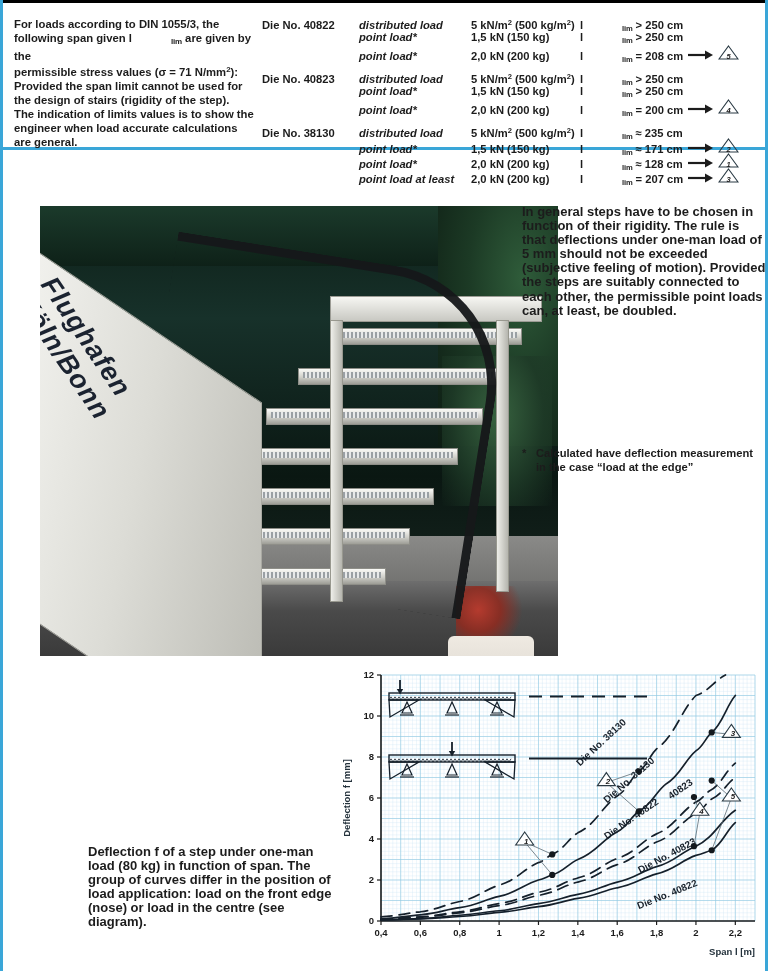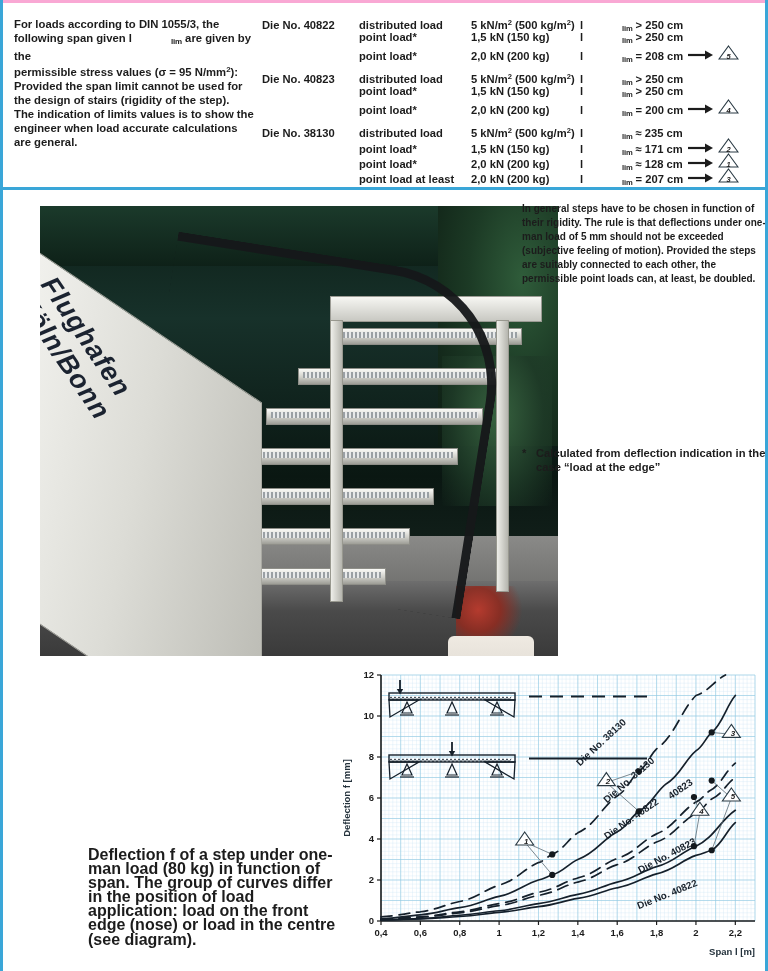--- a/index.html
+++ b/index.html
@@ -13,40 +13,40 @@
   }
   .page-frame{
     position:absolute;left:0;top:0;width:768px;height:971px;
     border-left:3px solid #3aa6d8;
     border-right:3px solid #3aa6d8;
     box-sizing:border-box;
     pointer-events:none;
   }
   
   .spec-panel{
-    position:absolute;left:0;top:0;width:768px;height:190px;
+    position:absolute;left:0;top:0;width:768px;height:150px;
     box-sizing:border-box;
-    border-top:3px solid #f9a8d4;
+    border-top:3px solid #000000;
     border-bottom:3px solid #3aa6d8;
     background:#fff;
   }
   .intro-text{
     position:absolute;left:14px;top:14px;width:250px;
     font-size:11.3px;line-height:14.0px;font-weight:600;color:#1c1c1c;
   }
   .intro-text .sub{font-size:8px;vertical-align:-2px;}
   .intro-text .sup{font-size:8px;vertical-align:4px;}
   .spec-table{
     position:absolute;left:262px;top:12px;width:498px;
     font-size:11.2px;line-height:15.0px;font-weight:600;color:#1c1c1c;
   }
   .spec-group{display:block;margin-bottom:9px;}
   .spec-row{display:flex;align-items:baseline;height:15px;white-space:nowrap;}
   .c-die{width:97px;flex:0 0 97px;}
-  .c-load{width:112px;flex:0 0 112px;}
+  .c-load{width:112px;flex:0 0 112px;font-style:italic;}
   .c-val{width:109px;flex:0 0 109px;}
   .c-lim{width:104px;flex:0 0 104px;}
   .c-arrow{width:34px;flex:0 0 34px;text-align:center;font-size:13px;}
   .c-mark{width:30px;flex:0 0 30px;}
   .sub{font-size:7.6px;vertical-align:-2px;letter-spacing:-0.2px;padding-left:39px;}
   .sup{font-size:7.6px;vertical-align:4px;}
   .tri-badge{
     display:inline-block;position:relative;width:21px;height:15px;
   }
   .tri-badge svg{position:absolute;left:0;top:0;}
@@ -135,53 +135,53 @@
   .leg{
     position:absolute;width:11px;
     background:linear-gradient(90deg,#eeeee9,#b5b5ae);
     border:1px solid #98988f;
   }
   
   .right-col{
     position:absolute;left:522px;top:192px;width:244px;
   }
   .rc-para{
-    font-size:10px;line-height:14.1px;font-weight:600;color:#1c1c1c;
+    font-size:13px;line-height:14.1px;font-weight:600;color:#1c1c1c;
     margin-bottom:13px;
   }
   .footnote{
     position:absolute;left:522px;top:446px;width:244px;
     font-size:11.2px;line-height:14.1px;font-weight:600;color:#1c1c1c;
     display:flex;gap:7px;
   }
   .footnote .star{flex:0 0 7px;}
   
   .chart-caption{
     position:absolute;left:88px;top:832px;width:250px;
-    font-size:16px;line-height:14.1px;font-weight:600;color:#1c1c1c;
+    font-size:13px;line-height:14.1px;font-weight:600;color:#1c1c1c;
   }
   .chart-wrap{
     position:absolute;left:337px;top:663px;width:431px;height:300px;
   }
   .chart-svg{display:block;}
   .ylabel{
     font-size:9.5px;font-weight:700;fill:#24323c;
   }
   .ticklab{font-size:9.5px;font-weight:700;fill:#1c1c1c;}
   .curvelab{font-size:9.8px;font-weight:700;fill:#17202a;}
 </style>
 </head>
 <body>
 
 <section class="spec-panel">
 
   <div class="intro-text">
     <span>For loads according to DIN 1055/3, the</span><br>
     <span>following span given l</span><span class="sub">lim</span><span> are given by the</span><br>
-    <span>permissible stress values (σ = 95 N/mm</span><span class="sup">2</span><span>):</span><br>
+    <span>permissible stress values (σ = 71 N/mm</span><span class="sup">2</span><span>):</span><br>
     <span>Provided the span limit cannot be used for</span><br>
     <span>the design of stairs (rigidity of the step).</span><br>
     <span>The indication of limits values is to show the</span><br>
     <span>engineer when load accurate calculations</span><br>
     <span>are general.</span>
   </div>
 
   <div class="spec-table" id="spec-table">
       <div class="spec-group">
         <div class="spec-row">
@@ -341,21 +341,21 @@
     </div>
   </div>
 </figure>
 
 <div class="right-col">
   <p class="rc-para">In general steps have to be chosen in function of their rigidity. The rule is that deflections under one-man load of 5 mm should not be exceeded (subjective feeling of motion). Provided the steps are suitably connected to each other, the permissible point loads can, at least, be doubled.</p>
 </div>
 
 <div class="footnote">
   <span class="star">*</span>
-  <span>Calculated from deflection indication in the case “load at the edge”</span>
+  <span>Calculated have deflection measurement in the case “load at the edge”</span>
 </div>
 
 <p class="chart-caption">Deflection f of a step under one-man load (80 kg) in function of span. The group of curves differ in the position of load application: load on the front edge (nose) or load in the centre (see diagram).</p>
 
 <div class="chart-wrap">
   <svg class="chart-svg" id="chart-svg" width="431" height="300" viewBox="0 0 431 300">
       <rect x="44" y="12" width="374" height="246" fill="#ffffff"></rect>
       <g>
         <line x1="44" y1="12" x2="44" y2="258" stroke="#cfe6f2" stroke-width="0.35"></line>
         <line x1="47.93684210526316" y1="12" x2="47.93684210526316" y2="258" stroke="#cfe6f2" stroke-width="0.35"></line>

